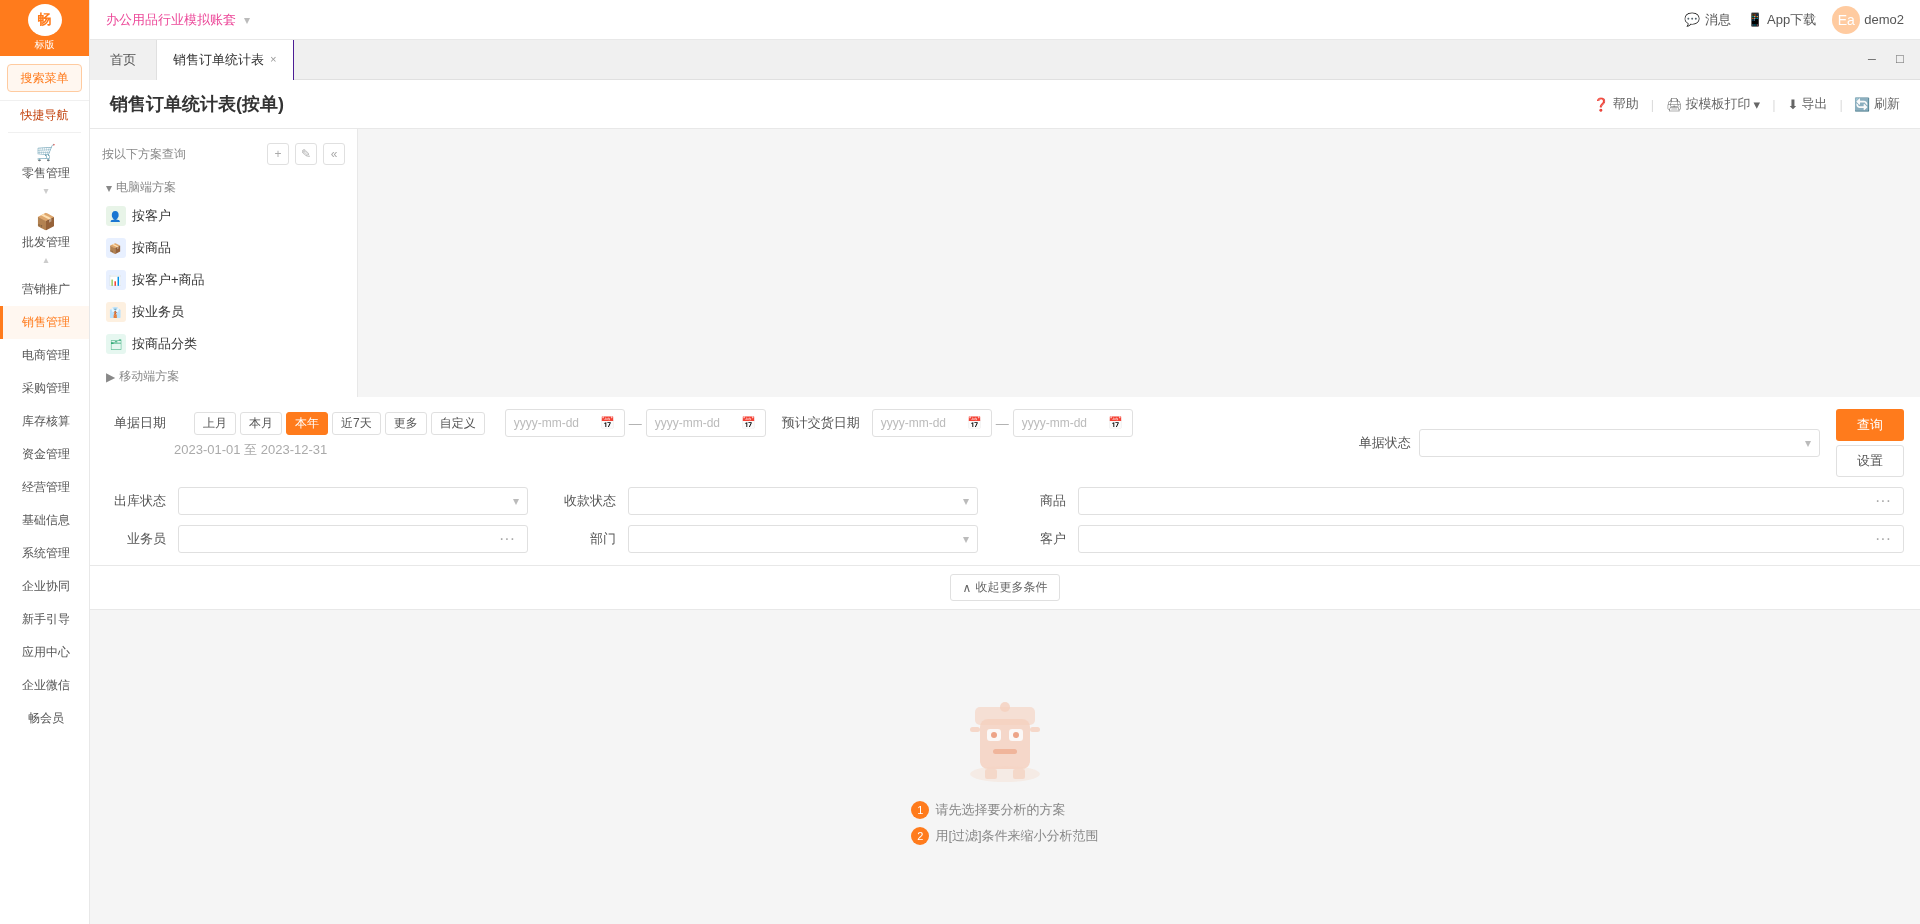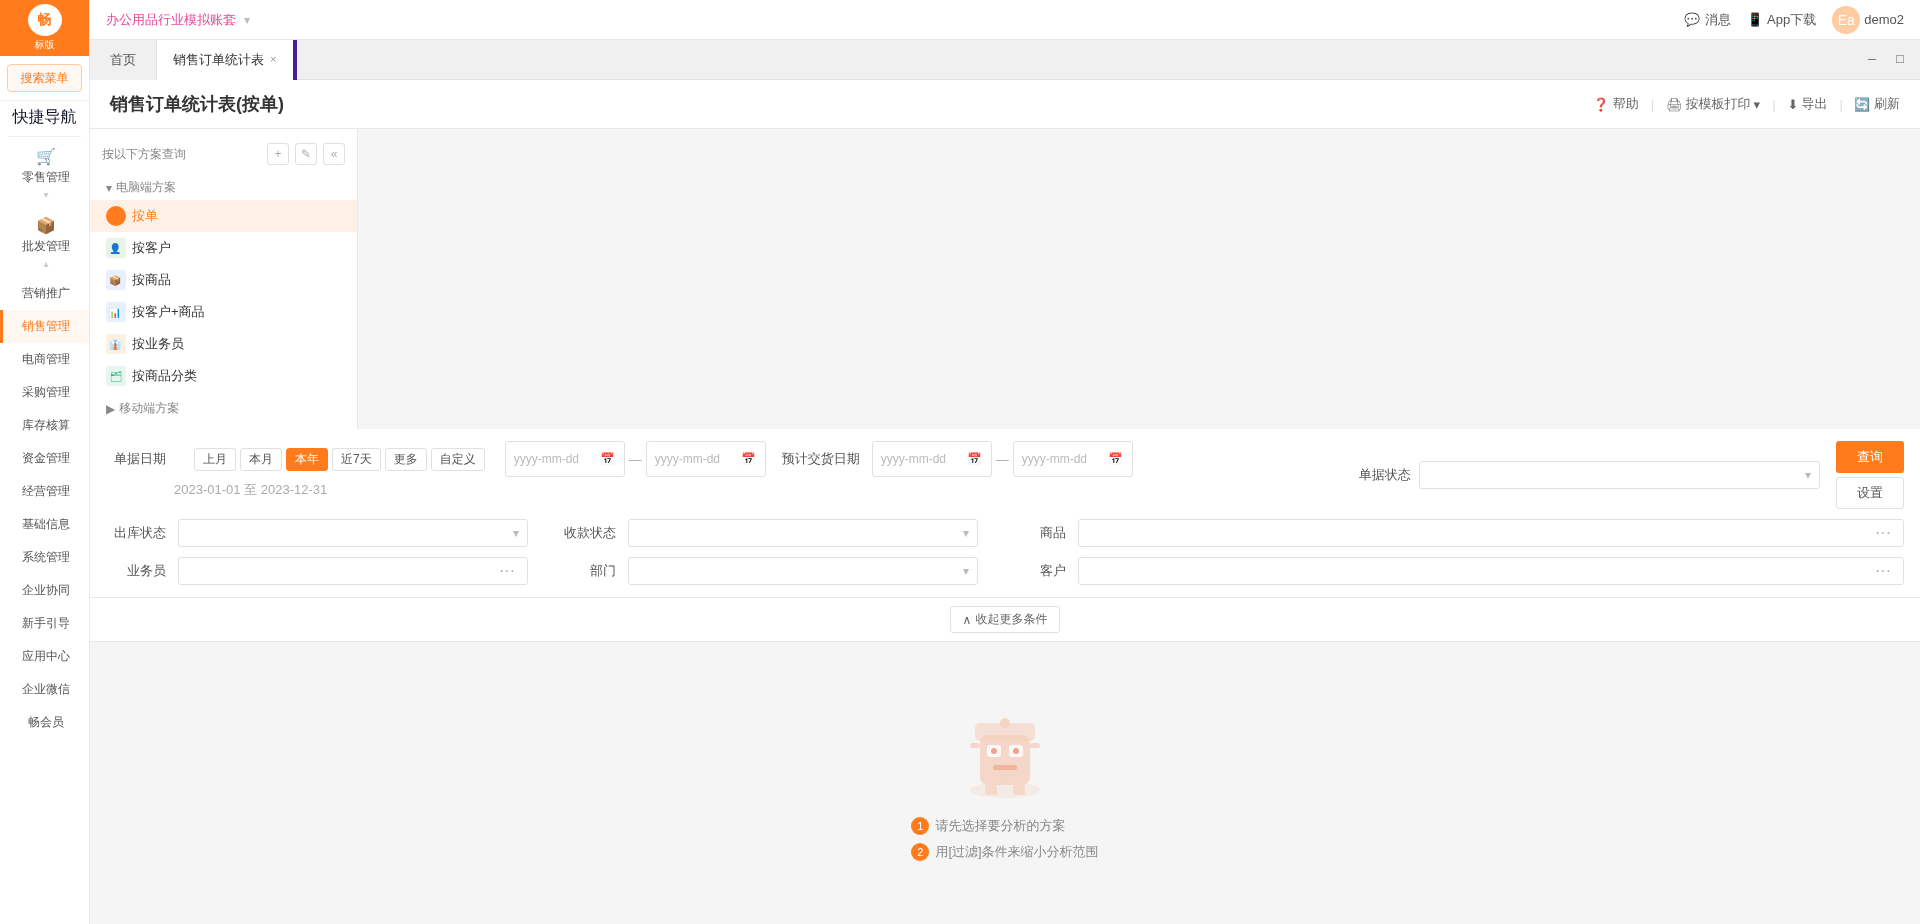--- a/index.html
+++ b/index.html
@@ -40,21 +40,21 @@
     .search-btn {
       width: 75px; height: 28px;
       background: #fff7f0;
       border: 1px solid #ffcba0;
       border-radius: 4px;
       color: #ff7b1c; font-size: 12px;
       cursor: pointer; display: flex; align-items: center; justify-content: center; gap: 3px;
     }
     .sidebar-nav-label {
       padding: 6px 8px;
-      font-size: 16px; color: #0f172a;
+      font-size: 12px; color: #c2410c;
       display: flex; align-items: center; justify-content: center;
       cursor: pointer;
     }
     .sidebar-item {
       padding: 8px 4px;
       display: flex; flex-direction: column; align-items: center; justify-content: center;
       cursor: pointer; color: #555; font-size: 12px; gap: 3px;
       border-left: 3px solid transparent;
     }
     .sidebar-item.active { color: #ff7b1c; background: #fff7f0; border-left-color: #ff7b1c; }
@@ -103,21 +103,21 @@
       padding: 0 20px;
       display: flex; align-items: center;
       background: #f0f0f0; color: #555; font-size: 13px; cursor: pointer;
       border-right: 1px solid #e0e0e0;
     }
     .tab-active {
       height: 40px;
       padding: 0 16px;
       display: flex; align-items: center; gap: 6px;
       background: #fff; color: #333; font-size: 13px; cursor: pointer;
-      border-right: 4px solid #4c1d95;
+      border-right: 1px solid #4c1d95;
     }
     .tab-close { color: #999; cursor: pointer; font-size: 11px; }
     .tabbar-actions { margin-left: auto; display: flex; align-items: center; gap: 4px; padding-right: 8px; }
     .tabbar-action-btn { width: 24px; height: 24px; display: flex; align-items: center; justify-content: center; cursor: pointer; color: #666; }
 
     
     .page-content {
       flex: 1;
       overflow-y: auto;
       background: #f5f5f5;
@@ -193,21 +193,21 @@
       display: flex;
       align-items: center;
       gap: 12px;
       margin-bottom: 10px;
     }
     .filter-row:last-child { margin-bottom: 0; }
     .filter-label { color: #555; font-size: 13px; white-space: nowrap; min-width: 60px; text-align: right; }
     .date-quick-btns { display: flex; gap: 4px; align-items: center; padding-left: 16px; }
     .date-quick-btn { padding: 2px 8px; border: 1px solid #e0e0e0; border-radius: 3px; font-size: 12px; cursor: pointer; color: #555; background: #fff; }
     .date-quick-btn.active { background: #ff7b1c; color: #fff; border-color: #ff7b1c; }
-    .date-input { height: 36px; padding: 0 8px; border: 1px solid #e0e0e0; border-radius: 3px; font-size: 12px; color: #aaa; width: 120px; display: flex; align-items: center; justify-content: space-between; }
+    .date-input { height: 28px; padding: 0 8px; border: 1px solid #e0e0e0; border-radius: 3px; font-size: 12px; color: #aaa; width: 120px; display: flex; align-items: center; justify-content: space-between; }
     .date-separator { color: #aaa; }
 
     .filter-select {
       height: 28px; padding: 0 8px; border: 1px solid #e0e0e0; border-radius: 3px; font-size: 12px;
       color: #333; background: #fff; display: flex; align-items: center; justify-content: space-between;
       min-width: 200px; cursor: pointer;
     }
     .filter-select-full { flex: 1; }
     .filter-dots { color: #aaa; cursor: pointer; padding: 0 4px; font-size: 16px; }
 
@@ -394,24 +394,20 @@
             <div class="left-panel-action">✎</div>
             <div class="left-panel-action">«</div>
           </div>
         </div>
 
         <div class="tree-section-title">
           <span>▾</span>
           <span>电脑端方案</span>
         </div>
 
-        <div class="tree-node active">
-          <div class="node-icon"></div>
-          <span>按单</span>
-        </div>
 
         <div class="tree-node">
           <div class="node-icon-sq">👤</div>
           <span>按客户</span>
         </div>
 
         <div class="tree-node">
           <div class="node-icon-sq2">📦</div>
           <span>按商品</span>
         </div>

